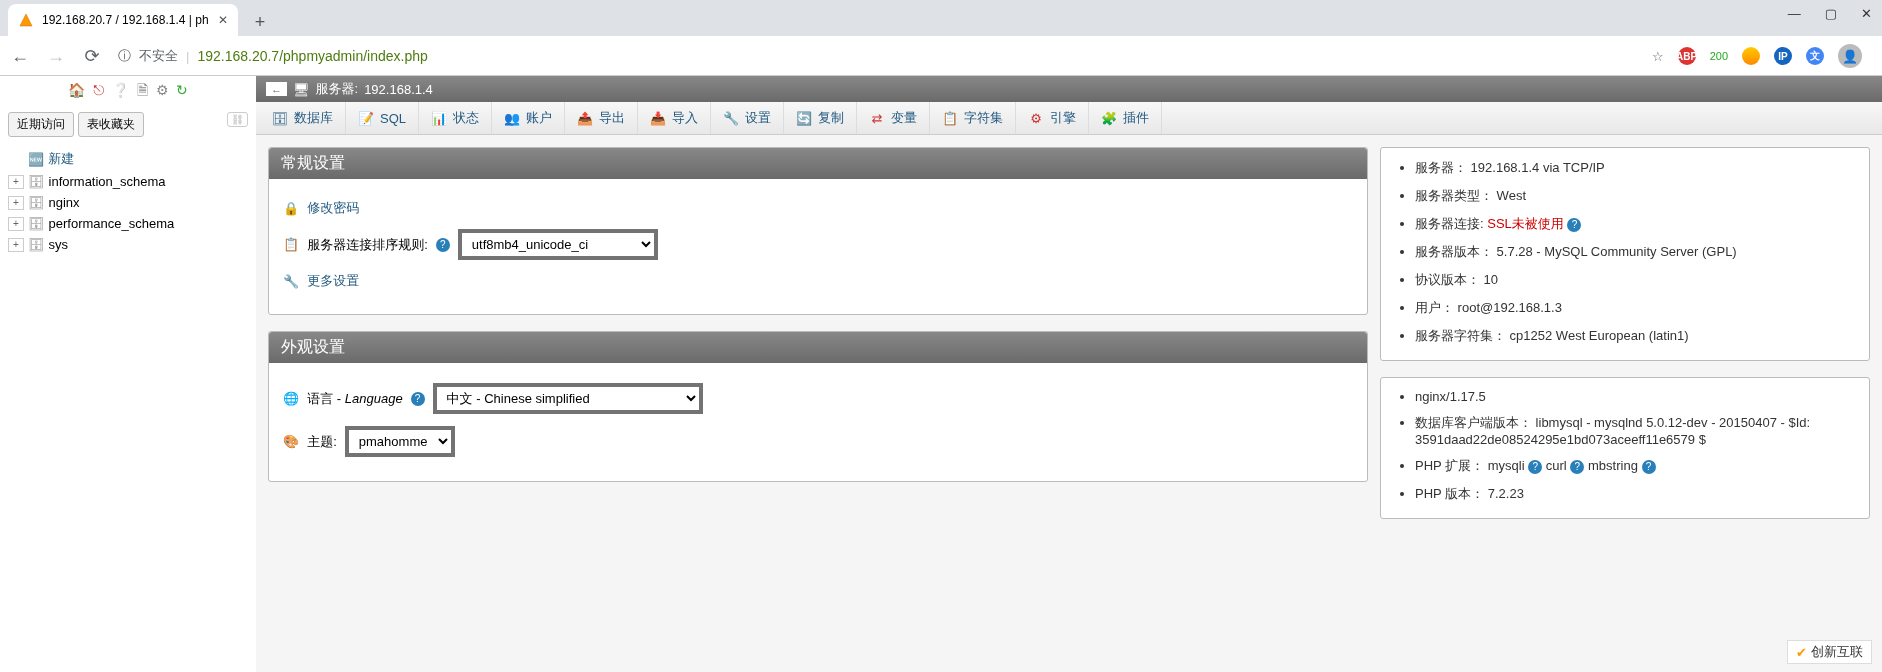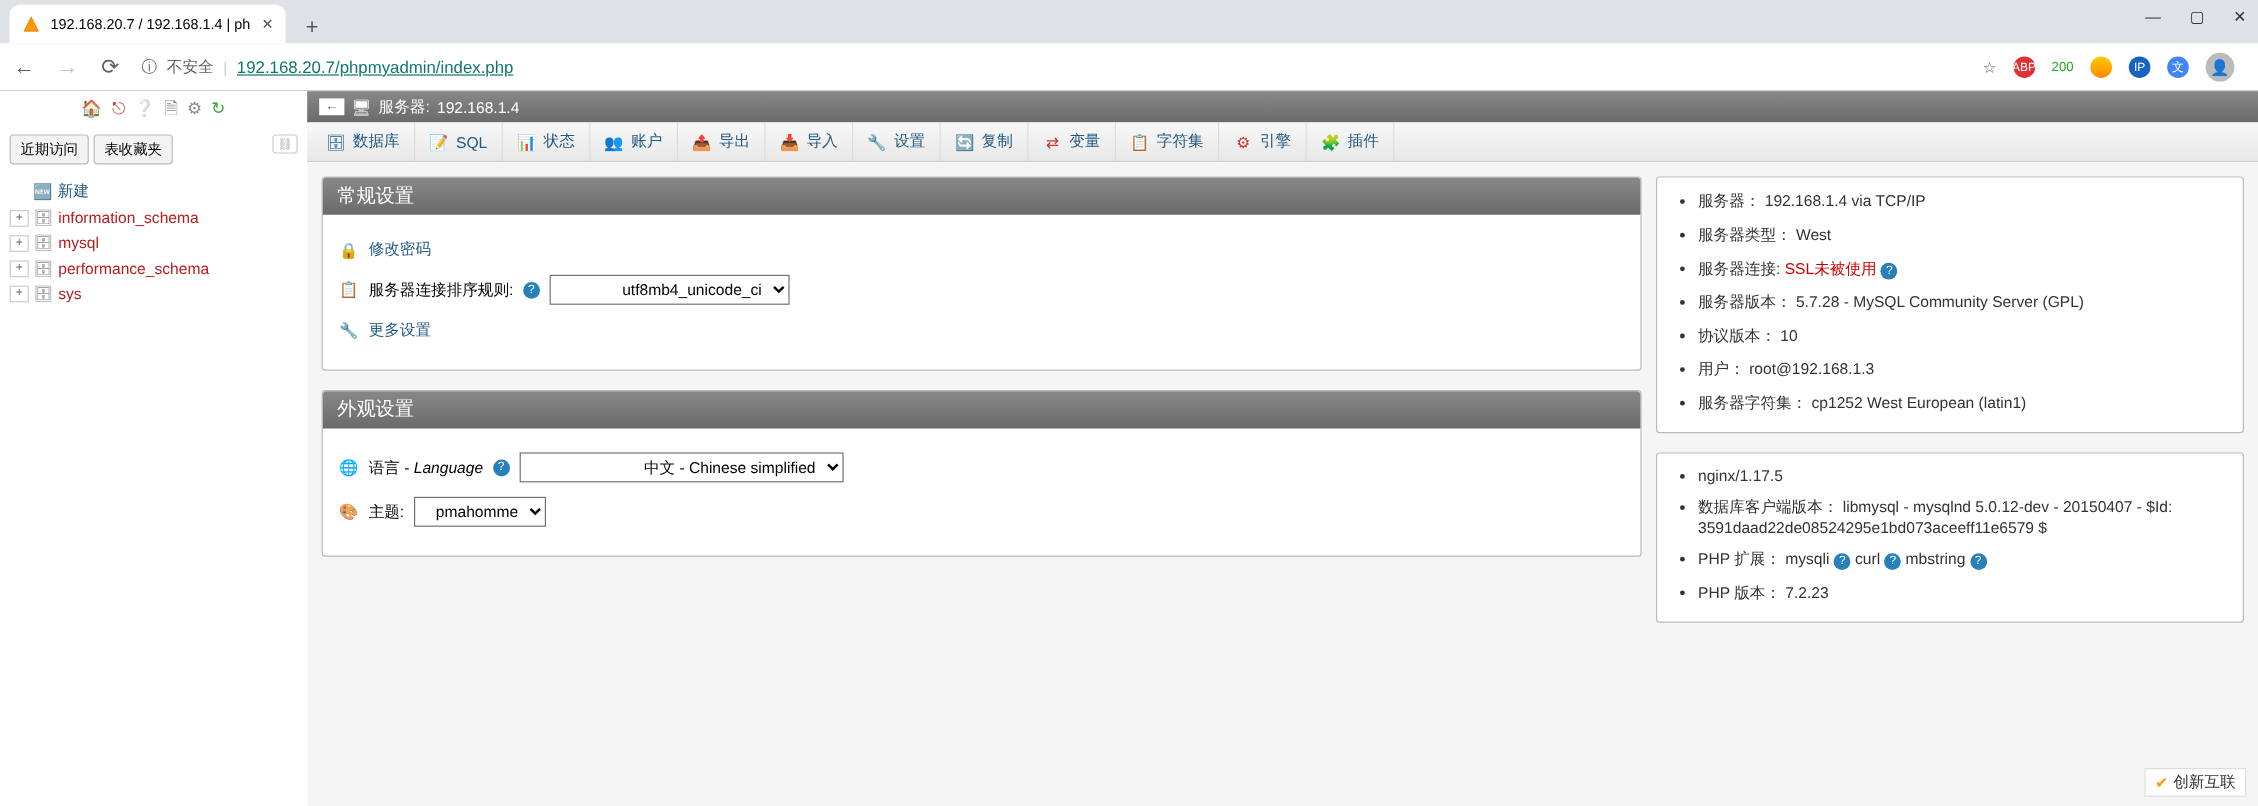--- a/index.html
+++ b/index.html
@@ -8,61 +8,61 @@
 
 .browser-chrome { height: 76px; background: #fff; border-bottom: 1px solid #ccc; }
 .tab-bar { height: 36px; background: #dee1e6; display: flex; align-items: flex-end; }
 .tab { display: flex; align-items: center; background: #fff; height: 32px; padding: 0 10px; border-radius: 8px 8px 0 0; margin-left: 8px; min-width: 230px; font-size: 12px; gap: 8px; }
 .tab .favicon { width: 16px; height: 16px; }
 .tab .close-tab { margin-left: auto; color: #555; }
 .new-tab { width: 28px; height: 28px; display: flex; align-items: center; justify-content: center; font-size: 18px; color: #555; margin-left: 8px; }
 .addr-bar { height: 40px; display: flex; align-items: center; padding: 0 10px; gap: 16px; }
 .nav-btn { color: #5f6368; font-size: 18px; width: 20px; text-align: center; }
 .url-box { flex: 1; display: flex; align-items: center; gap: 8px; color: #5f6368; }
-.url-text { color: #0f766e; font-size: 14px; text-decoration: underline; }
+.url-text { color: #4d7c0f; font-size: 14px; }
 .ext-icons { display: flex; align-items: center; gap: 14px; padding-right: 10px; }
-.ext-ic { width: 18px; height: 18px; border-radius: 50%; display: flex; align-items: center; justify-content: center; font-size: 10px; color: #fff; font-weight: normal; text-align: center; }
+.ext-ic { width: 18px; height: 18px; border-radius: 50%; display: flex; align-items: center; justify-content: center; font-size: 10px; color: #fff; font-weight: bold; text-align: center; }
 .win-ctrl { position: absolute; top: 6px; right: 10px; display: flex; gap: 24px; color: #333; }
 
 
 .pma { display: flex; height: calc(672px - 76px); }
 .sidebar { width: 256px; background: #fff; }
 .logo { text-align: center; padding: 8px 0 4px; font-family: "Trebuchet MS", Arial; font-size: 26px; font-weight: bold; }
 .logo .p1 { color: #666699; } .logo .p2 { color: #ff9900; } .logo .p3 { color: #cc0000; font-style: italic; }
 .home-icons { text-align: center; padding: 4px 0 8px; }
 .home-icons span { margin: 0 2px; font-size: 14px; cursor: pointer; }
 .recent-bar { display: flex; gap: 4px; padding: 0 8px; align-items: flex-start; }
 .recent-btn { background: #f3f3f3; border: 1px solid #bbb; border-radius: 3px; padding: 3px 8px; font-size: 12px; cursor: pointer; }
 .chain { margin-left: auto; padding-right: 8px; color: #aaa; border: 1px solid #ccc; border-radius: 3px; padding: 1px 3px; font-size: 10px; }
 .tree { padding: 10px 8px; }
 .tree-item { display: flex; align-items: center; padding: 3px 0; gap: 4px; }
 .tree-item .exp { width: 16px; text-align: center; color: #666; border: 1px solid #ccc; font-size: 10px; line-height: 12px; }
 .tree-item .dbic { color: #888; }
-.tree-item a { color: #b91c1c; text-decoration: none; }
+.tree-item a { color: #000000; text-decoration: none; }
 .new-db a { color: #235a81; }
 
 
 .main { flex: 1; background: #f5f5f5; }
 .breadcrumb { background: linear-gradient(#888, #6a6a6a); color: #fff; padding: 4px 10px; display: flex; align-items: center; gap: 6px; font-size: 13px; }
 .breadcrumb .left-arrow { background: #fff; color: #666; padding: 1px 5px; font-size: 11px; }
 .topmenu { background: linear-gradient(#f8f8f8, #e8e8e8); border-bottom: 1px solid #ccc; display: flex; padding: 0 4px; }
 .topmenu .tab-item { display: flex; align-items: center; gap: 6px; padding: 7px 12px; border-right: 1px solid #ddd; color: #235a81; cursor: pointer; font-size: 13px; }
 .topmenu .tab-item .ic { width: 16px; height: 16px; display: inline-flex; align-items: center; justify-content: center; }
 
 .content { display: flex; gap: 12px; padding: 12px; }
 .col-left { flex: 1; display: flex; flex-direction: column; gap: 16px; }
 .col-right { width: 490px; display: flex; flex-direction: column; gap: 16px; }
 
 .panel { border: 1px solid #bbb; background: #fff; border-radius: 3px; }
 .panel h2 { background: linear-gradient(#888, #6a6a6a); color: #fff; padding: 5px 12px; font-size: 16px; font-weight: normal; border-radius: 3px 3px 0 0; }
 .panel-body { padding: 14px 14px 18px; }
 .row { display: flex; align-items: center; gap: 8px; padding: 6px 0; }
 .row a { color: #235a81; text-decoration: none; }
 .help-ic { display: inline-block; width: 14px; height: 14px; border-radius: 50%; background: #2980b9; color: #fff; font-size: 10px; text-align: center; line-height: 14px; }
-select { border: 1px solid #737373; padding: 3px 6px; font-size: 13px; min-width: 200px; background: #fff; text-align: right; }
+select { border: 4px solid #737373; padding: 3px 6px; font-size: 13px; min-width: 200px; background: #fff; }
 
 .info-list { list-style: disc; padding: 6px 10px 10px 34px; }
 .info-list li { padding: 5px 0; color: #333; }
 .info-list .ssl-warn { color: #c00; }
 
 .bottom-brand { position: absolute; bottom: 8px; right: 10px; background: #fff; border: 1px solid #ddd; padding: 2px 8px; font-size: 13px; color: #333; display: flex; align-items: center; gap: 4px; }
 
 svg { display: block; }
 </style>
 </head>
@@ -132,21 +132,21 @@
         <a>新建</a>
       </div>
       <div class="tree-item">
         <span class="exp">+</span>
           <span class="dbic">🗄</span>
         <a>information_schema</a>
       </div>
       <div class="tree-item">
         <span class="exp">+</span>
           <span class="dbic">🗄</span>
-        <a>mysql</a>
+        <a>nginx</a>
       </div>
       <div class="tree-item">
         <span class="exp">+</span>
           <span class="dbic">🗄</span>
         <a>performance_schema</a>
       </div>
       <div class="tree-item">
         <span class="exp">+</span>
           <span class="dbic">🗄</span>
         <a>sys</a>

